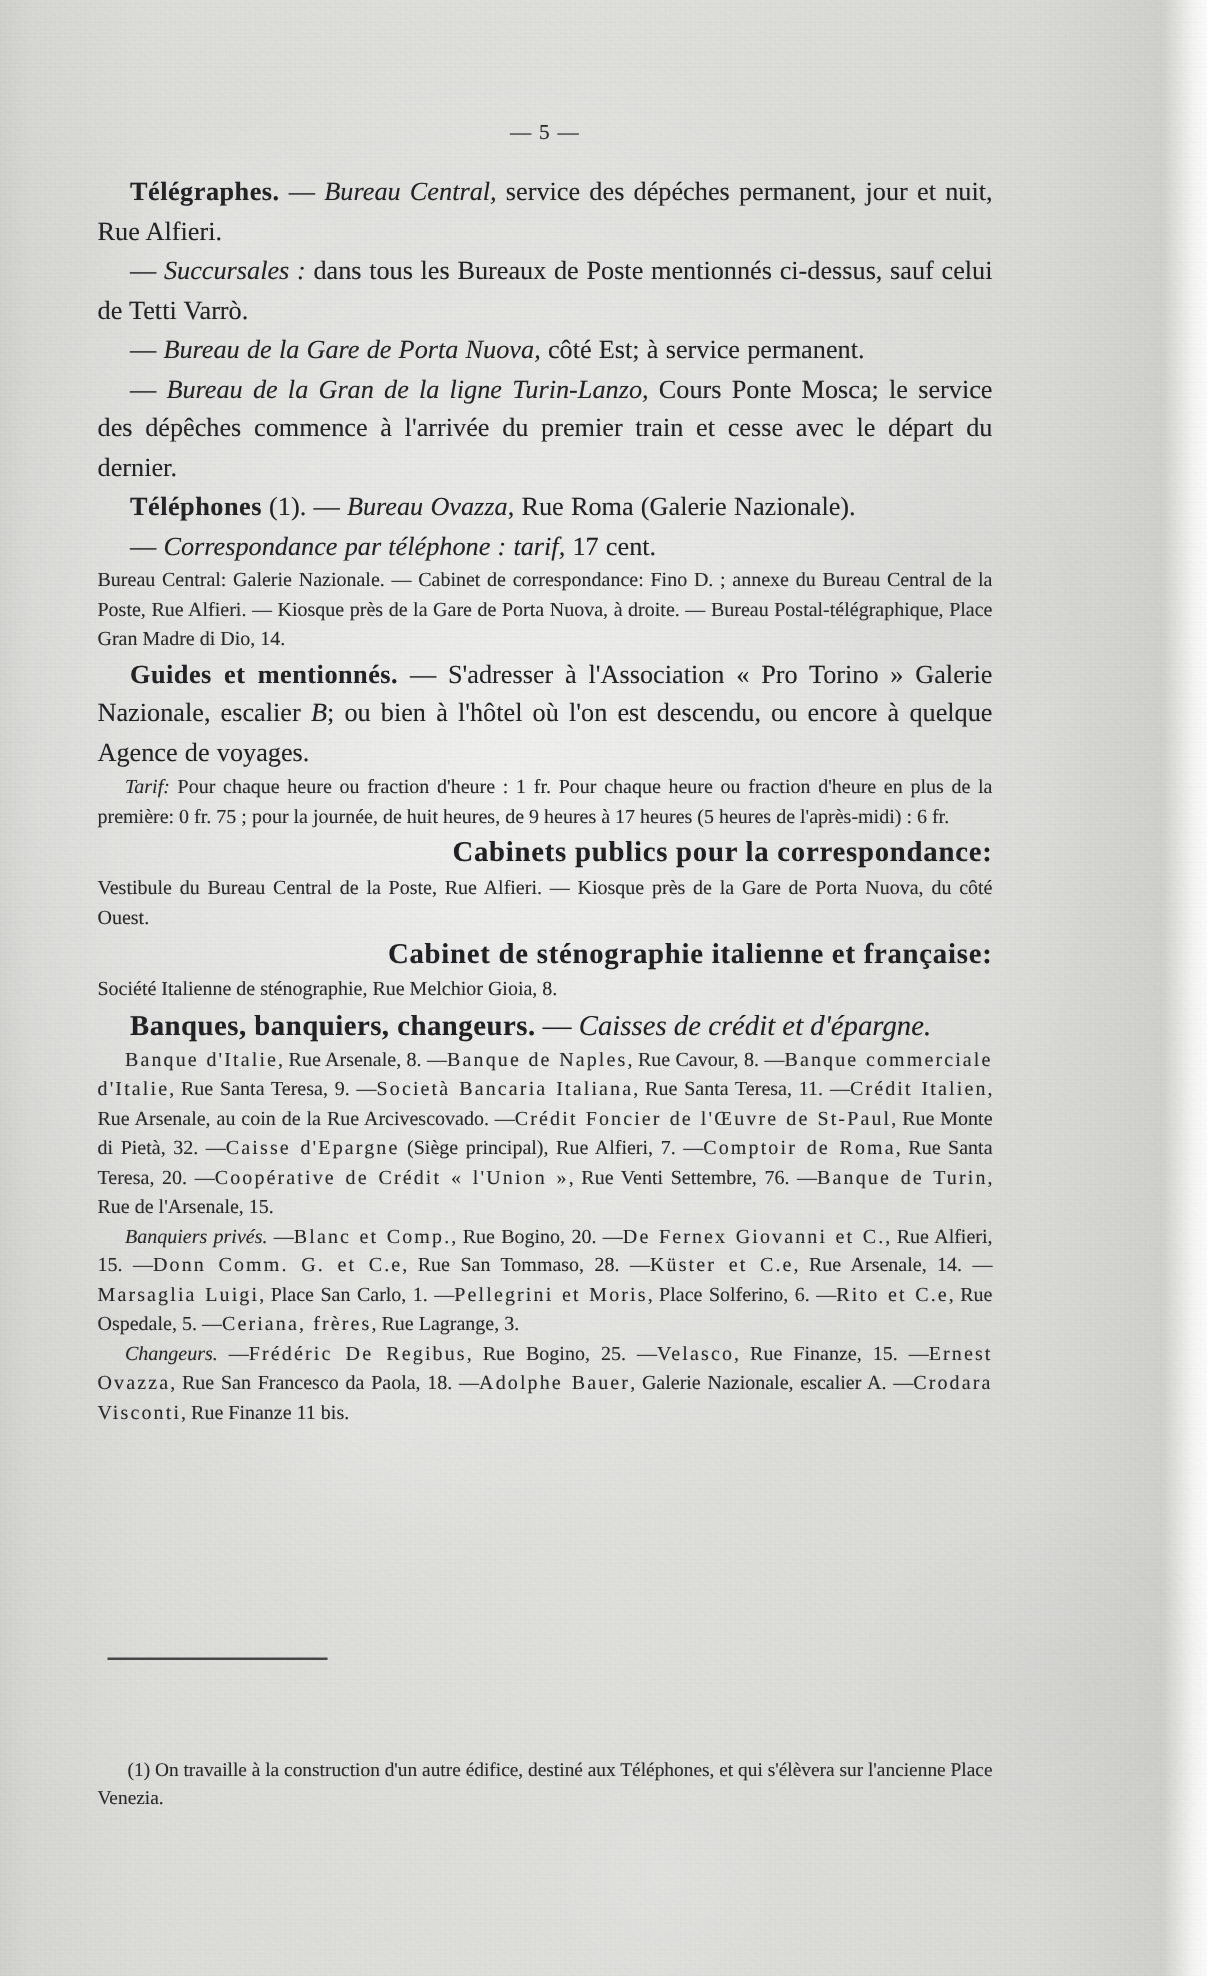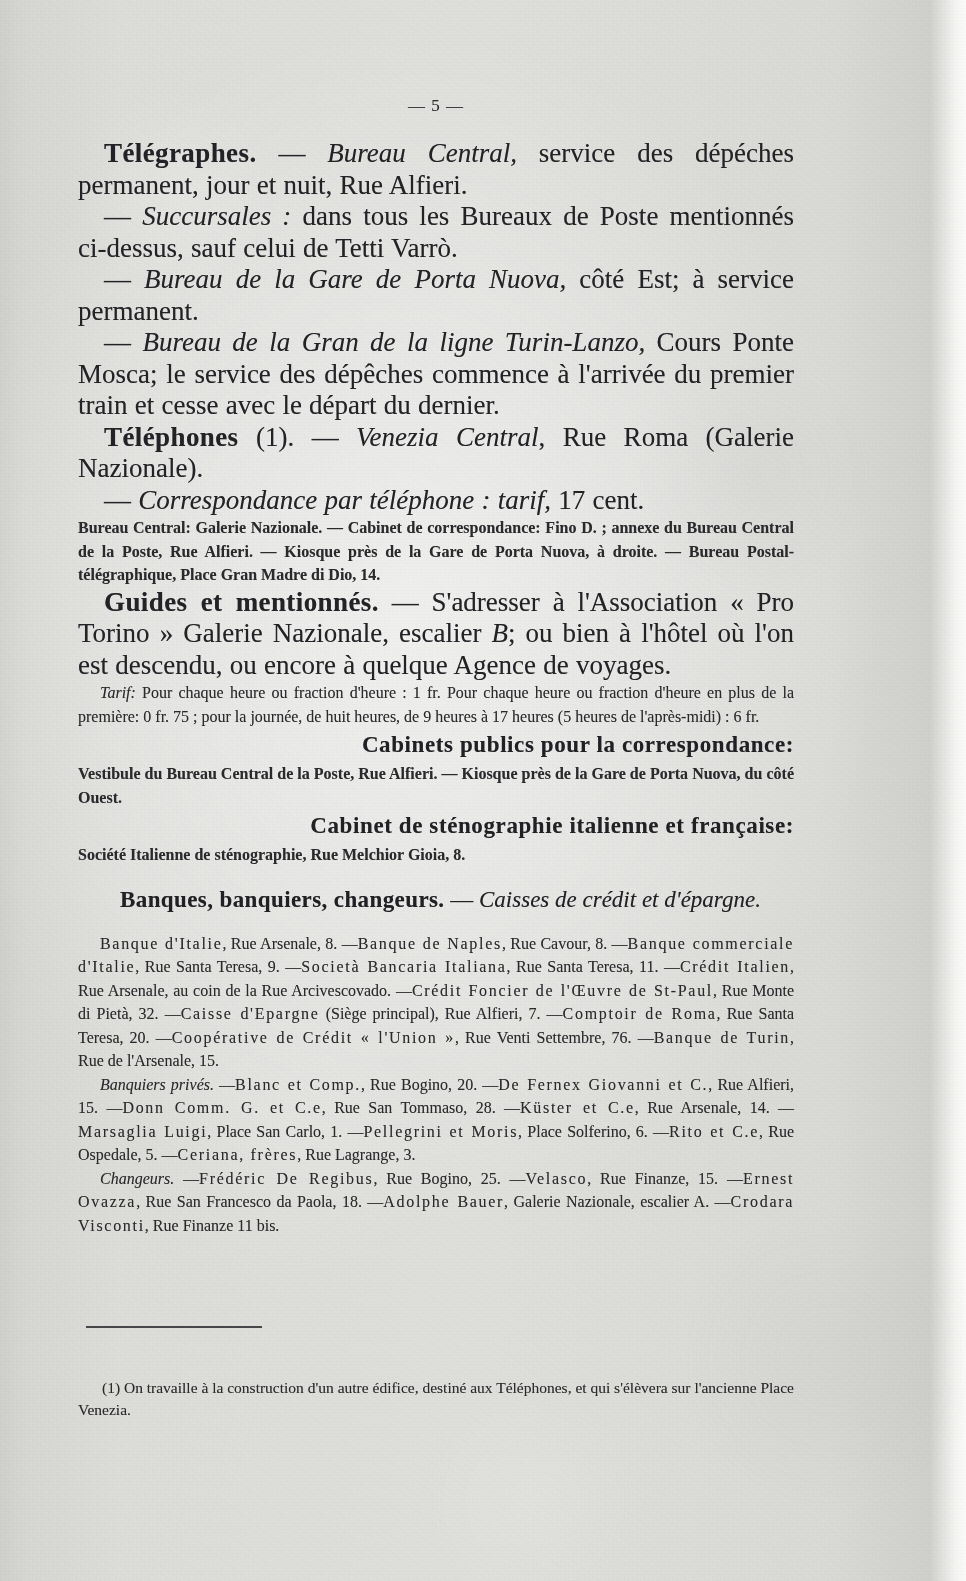--- a/index.html
+++ b/index.html
@@ -50,21 +50,21 @@
   .folio {
     text-align: center;
     font-size: 17px;
     letter-spacing: 1px;
     margin: 0 0 22px 0;
     color: #2b2b2e;
   }
   
   p.big {
     margin: 0;
-    font-size: 27px;
+    font-size: 21px;
     line-height: 31.5px;
     text-align: justify;
     text-indent: 26px;
     color: #232327;
     word-spacing: .5px;
   }
   .hd {
     font-weight: bold;
     letter-spacing: .4px;
   }
@@ -72,34 +72,34 @@
   .dash { font-style: normal; }
   
   p.small {
     margin: 0;
     font-size: 16px;
     line-height: 23.5px;
     text-align: justify;
     text-indent: 22px;
     color: #2a2a2d;
   }
-  p.small.noind { text-indent: 0; font-weight: bold; }
+  p.small.noind { text-indent: 0; }
   
   p.sect {
     margin: 0;
     font-size: 23px;
     line-height: 34px;
     text-indent: 26px;
     font-weight: bold;
     letter-spacing: .6px;
     color: #212125;
     text-align: right;
   }
   p.banq {
-    margin: 16px;
+    margin: 0;
     font-size: 23px;
     line-height: 33px;
     text-indent: 26px;
     color: #212125;
   }
   p.banq .hd { font-weight: bold; }
   p.banq .it { font-weight: normal; }
   
   .tr { letter-spacing: 1.7px; }
   .gap-a { margin-top: 13px; }
@@ -111,21 +111,21 @@
     width: 176px;
     height: 0;
     border: 0;
     border-top: 2.4px solid #2d2d30;
     margin: 0;
     opacity: .85;
   }
   #footnote {
     position: absolute;
     left: 78px;
-    top: 1377px;
+    top: 1406px;
     width: 716px;
   }
   #footnote p {
     margin: 0;
     font-size: 15.5px;
     line-height: 22px;
     text-align: justify;
     text-indent: 24px;
     color: #2a2a2d;
   }
@@ -144,21 +144,21 @@
     <div class="folio">— 5 —</div>
 
     <p class="big"><span class="hd">Télégraphes.</span> <span class="dash">—</span> <span class="it">Bureau Central,</span><span> service des dépéches permanent, jour et nuit, Rue Alfieri.</span></p>
 
     <p class="big"><span class="dash">—</span> <span class="it">Succursales :</span><span> dans tous les Bureaux de Poste mentionnés ci-dessus, sauf celui de Tetti Varrò.</span></p>
 
     <p class="big"><span class="dash">—</span> <span class="it">Bureau de la Gare de Porta Nuova,</span><span> côté Est; à service permanent.</span></p>
 
     <p class="big"><span class="dash">—</span> <span class="it">Bureau de la Gran de la ligne Turin-Lanzo,</span><span> Cours Ponte Mosca; le service des dépêches commence à l'arrivée du premier train et cesse avec le départ du dernier.</span></p>
 
-    <p class="big gap-d"><span class="hd">Téléphones</span> <span>(1).</span> <span class="dash">—</span> <span class="it">Venezia Central</span><span>, Rue Roma (Galerie Nazionale).</span></p>
+    <p class="big gap-d"><span class="hd">Téléphones</span> <span>(1).</span> <span class="dash">—</span> <span class="it">Bureau Ovazza</span><span>, Rue Roma (Galerie Nazionale).</span></p>
 
     <p class="big"><span class="dash">—</span> <span class="it">Correspondance par téléphone : tarif,</span><span> 17 cent.</span></p>
 
     <p class="small noind gap-d">Bureau Central: Galerie Nazionale. — Cabinet de correspondance: Fino D. ; annexe du Bureau Central de la Poste, Rue Alfieri. — Kiosque près de la Gare de Porta Nuova, à droite. — Bureau Postal-télégraphique, Place Gran Madre di Dio, 14.</p>
 
     <p class="big gap-a"><span class="hd">Guides et mentionnés.</span> <span class="dash">—</span><span> S'adresser à l'Association « Pro Torino » Galerie Nazionale, escalier </span><span class="it">B</span><span>; ou bien à l'hôtel où l'on est descendu, ou encore à quelque Agence de voyages.</span></p>
 
     <p class="small gap-d"><span class="it">Tarif:</span><span> Pour chaque heure ou fraction d'heure : 1 fr. Pour chaque heure ou fraction d'heure en plus de la première: 0 fr. 75 ; pour la journée, de huit heures, de 9 heures à 17 heures (5 heures de l'après-midi) : 6 fr.</span></p>
 
     <p class="sect gap-a">Cabinets publics pour la correspondance:</p>

